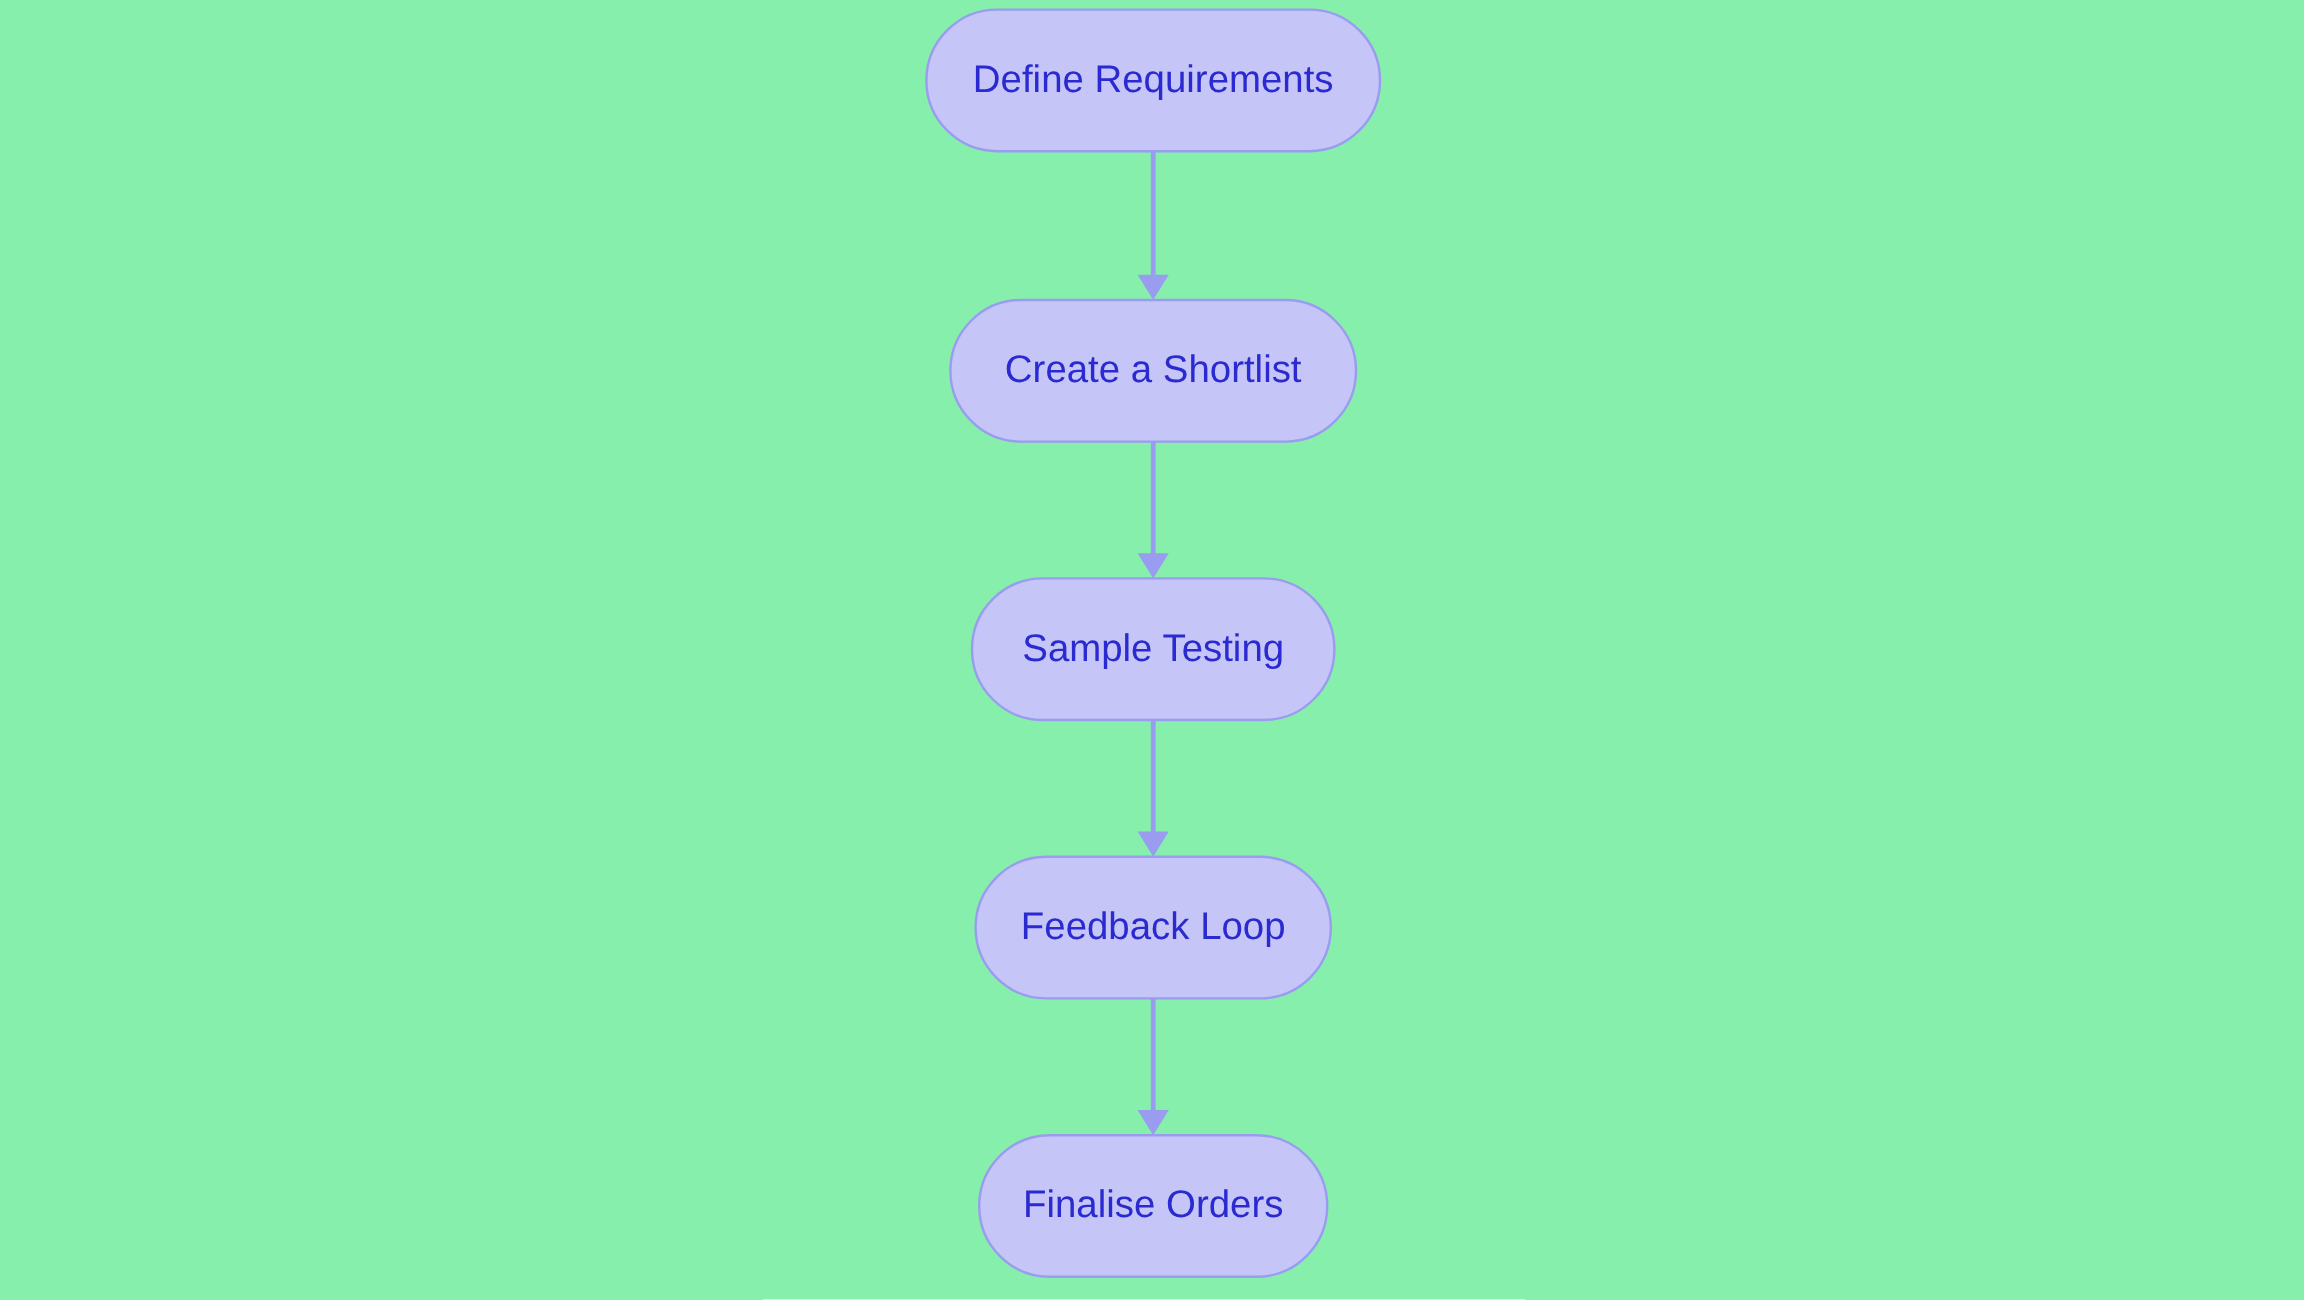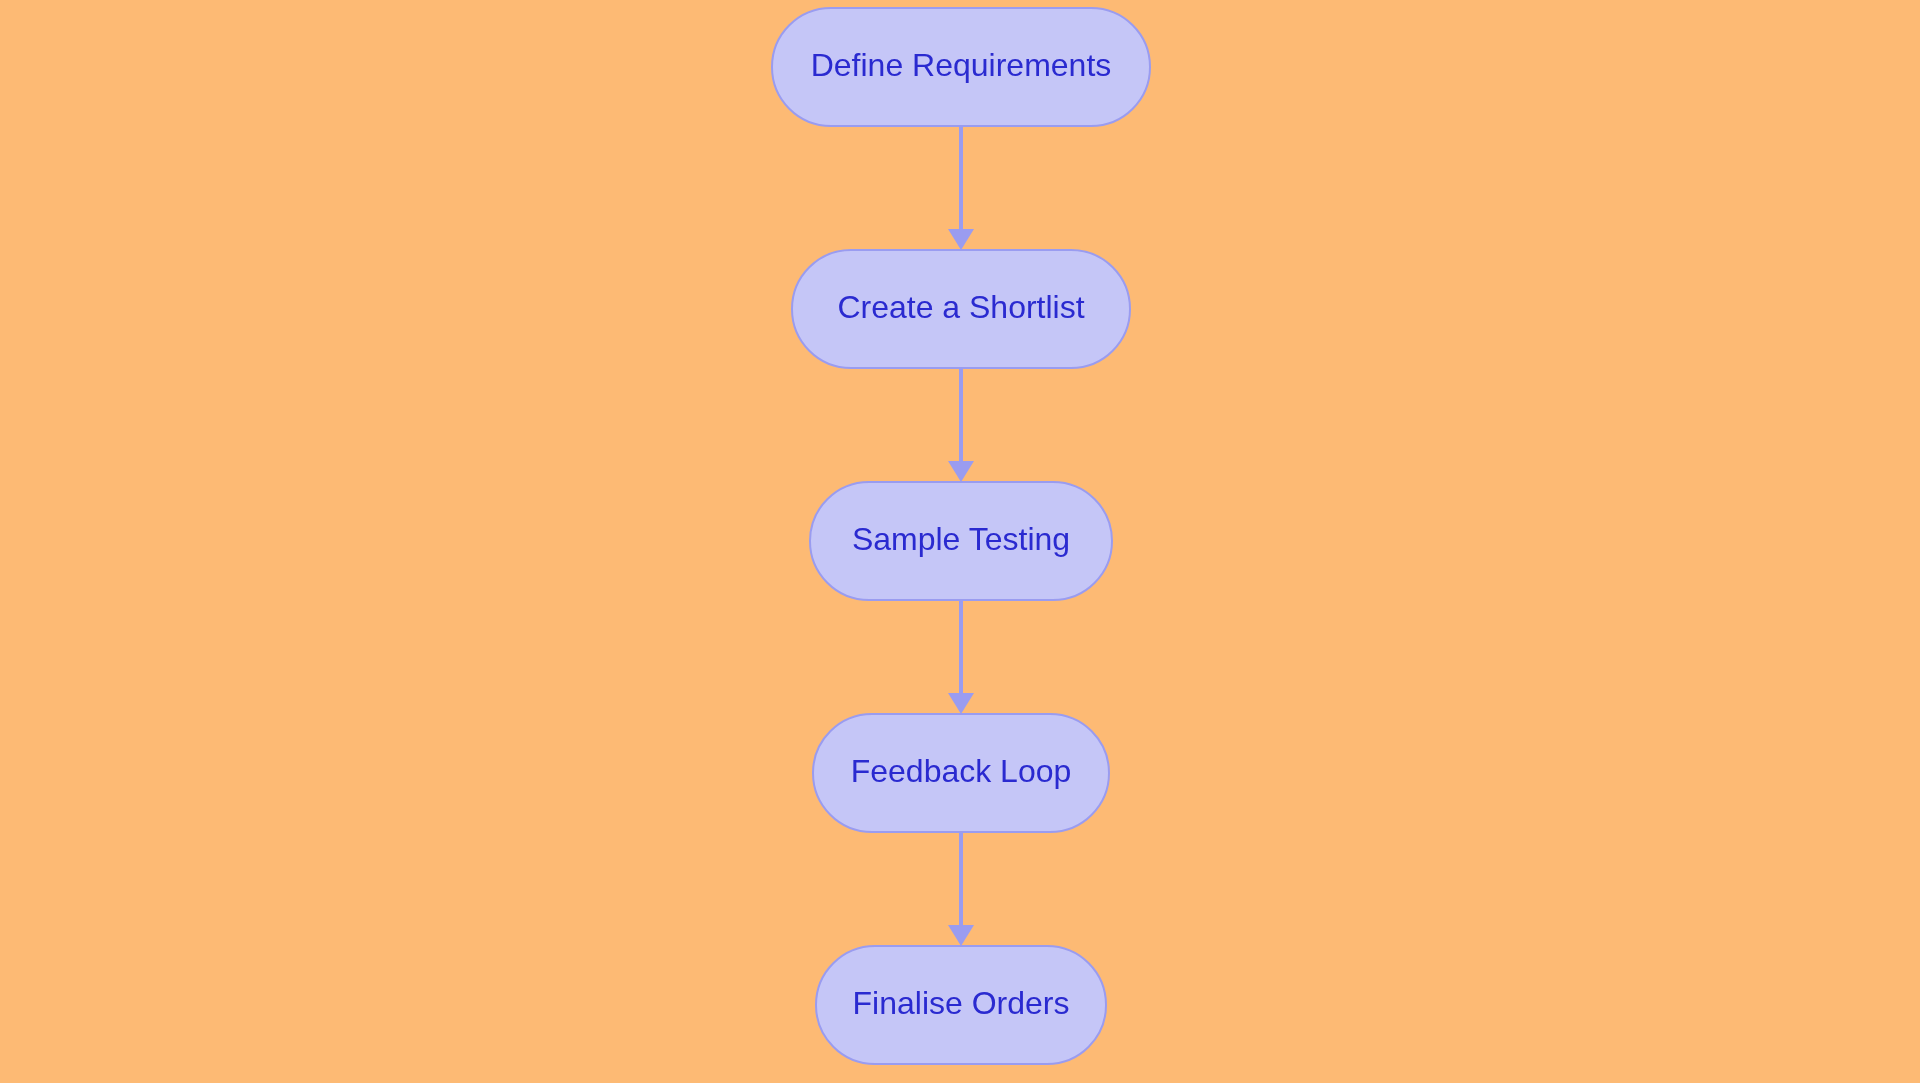--- a/index.html
+++ b/index.html
@@ -11,21 +11,21 @@
   body {
     width: 1920px;
     height: 1083px;
     overflow: hidden;
     font-family: "Liberation Sans", "DejaVu Sans", sans-serif;
   }
   #flowchart-canvas {
     position: relative;
     width: 1920px;
     height: 1083px;
-    background: #fdba74;
+    background: #86efac;
   }
   #flow-svg {
     position: absolute;
     top: 0;
     left: 0;
     width: 1920px;
     height: 1083px;
     display: block;
   }
   .node-shape {

